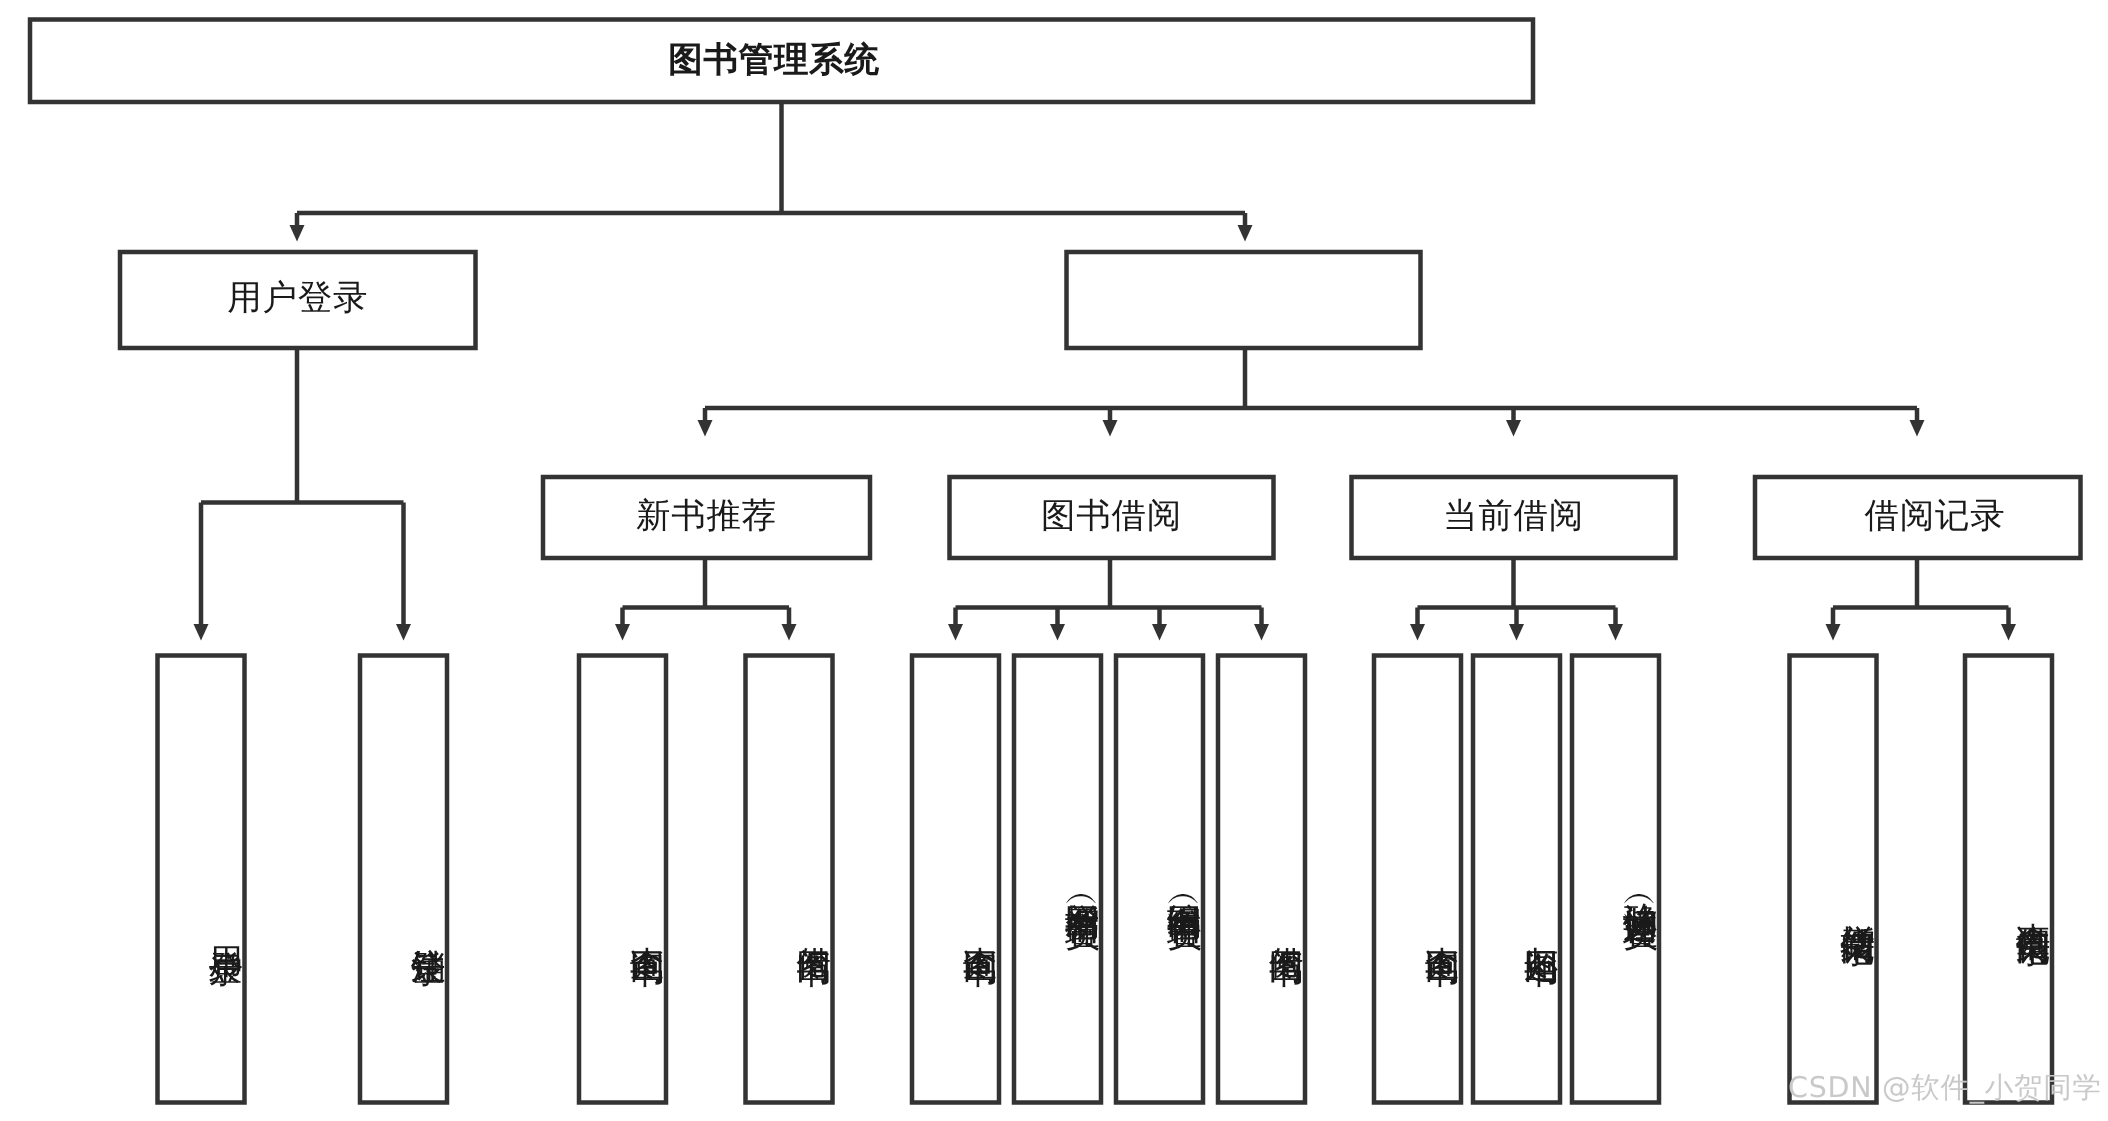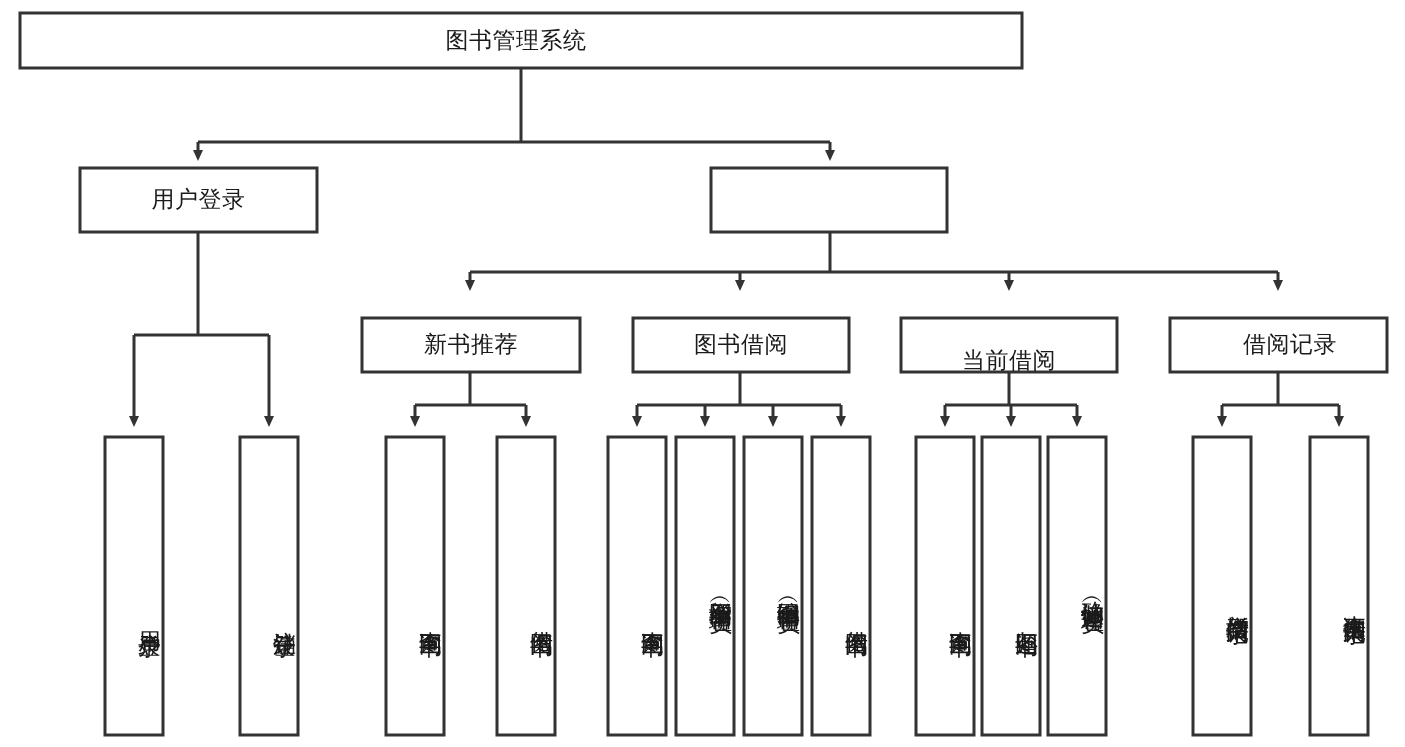--- a/index.html
+++ b/index.html
@@ -167,41 +167,42 @@
     <rect class="node-box" x="812" y="437" width="58" height="298"></rect>
 
     <rect class="node-box" x="916" y="437" width="58" height="298"></rect>
     <rect class="node-box" x="982" y="437" width="58" height="298"></rect>
     <rect class="node-box" x="1048" y="437" width="58" height="298"></rect>
 
     <rect class="node-box" x="1193" y="437" width="58" height="298"></rect>
     <rect class="node-box" x="1310" y="437" width="58" height="298"></rect>
   </svg>
 
-  <div class="node-label horizontal" style="left:20px; top:13px; width:992px; height:55px;">图书管理系统</div>
+  <div class="node-label horizontal" style="left:20px; top:13px; width:992px; height:55px;font-weight:bold;">图书管理系统</div>
 
   <div class="node-label horizontal" style="left:80px; top:168px; width:237px; height:64px;">用户登录</div>
 
   <div class="node-label horizontal" style="left:633px; top:318px; width:216px; height:54px;">图书借阅</div>
   <div class="node-label horizontal" style="left:362px; top:318px; width:218px; height:54px;">新书推荐</div>
-  <div class="node-label horizontal" style="left:901px; top:334px; width:216px; height:54px;">当前借阅</div>
+  <div class="node-label horizontal" style="left:901px; top:318px; width:216px; height:54px;">当前借阅</div>
   <div class="node-label horizontal" style="left:1170px; top:318px; width:217px; height:54px;padding-left:23px;">借阅记录</div>
 
   <div class="node-label vertical" style="left:105px; top:492px; width:58px; height:243px; align-items:flex-start;">用户登录</div>
   <div class="node-label vertical" style="left:240px; top:492px; width:58px; height:243px; align-items:flex-start;">注销登录</div>
 
   <div class="node-label vertical" style="left:386px; top:492px; width:58px; height:243px; align-items:flex-start;">查询图书</div>
   <div class="node-label vertical" style="left:497px; top:492px; width:58px; height:243px; align-items:flex-start;">借阅图书</div>
 
   <div class="node-label vertical" style="left:608px; top:492px; width:58px; height:243px; align-items:flex-start;">查询图书</div>
   <div class="node-label vertical tall" style="left:676px; top:443px; width:58px; height:292px; align-items:flex-start;">新增图书（管理员）</div>
   <div class="node-label vertical tall" style="left:744px; top:443px; width:58px; height:292px; align-items:flex-start;">编辑图书（管理员）</div>
   <div class="node-label vertical" style="left:812px; top:492px; width:58px; height:243px; align-items:flex-start;">借阅图书</div>
 
   <div class="node-label vertical" style="left:916px; top:492px; width:58px; height:243px; align-items:flex-start;">查询图书</div>
   <div class="node-label vertical" style="left:982px; top:492px; width:58px; height:243px; align-items:flex-start;">归还图书</div>
   <div class="node-label vertical tall" style="left:1048px; top:443px; width:58px; height:292px; align-items:flex-start;">确认归还（管理员）</div>
 
   <div class="node-label vertical" style="left:1193px; top:463px; width:58px; height:272px; align-items:flex-start;">新增借阅记录</div>
   <div class="node-label vertical" style="left:1310px; top:463px; width:58px; height:272px; align-items:flex-start;">查询借阅记录</div>
 
+  <div class="watermark">CSDN @软件_小贺同学</div>
 
 </div>
 
 </body></html>

